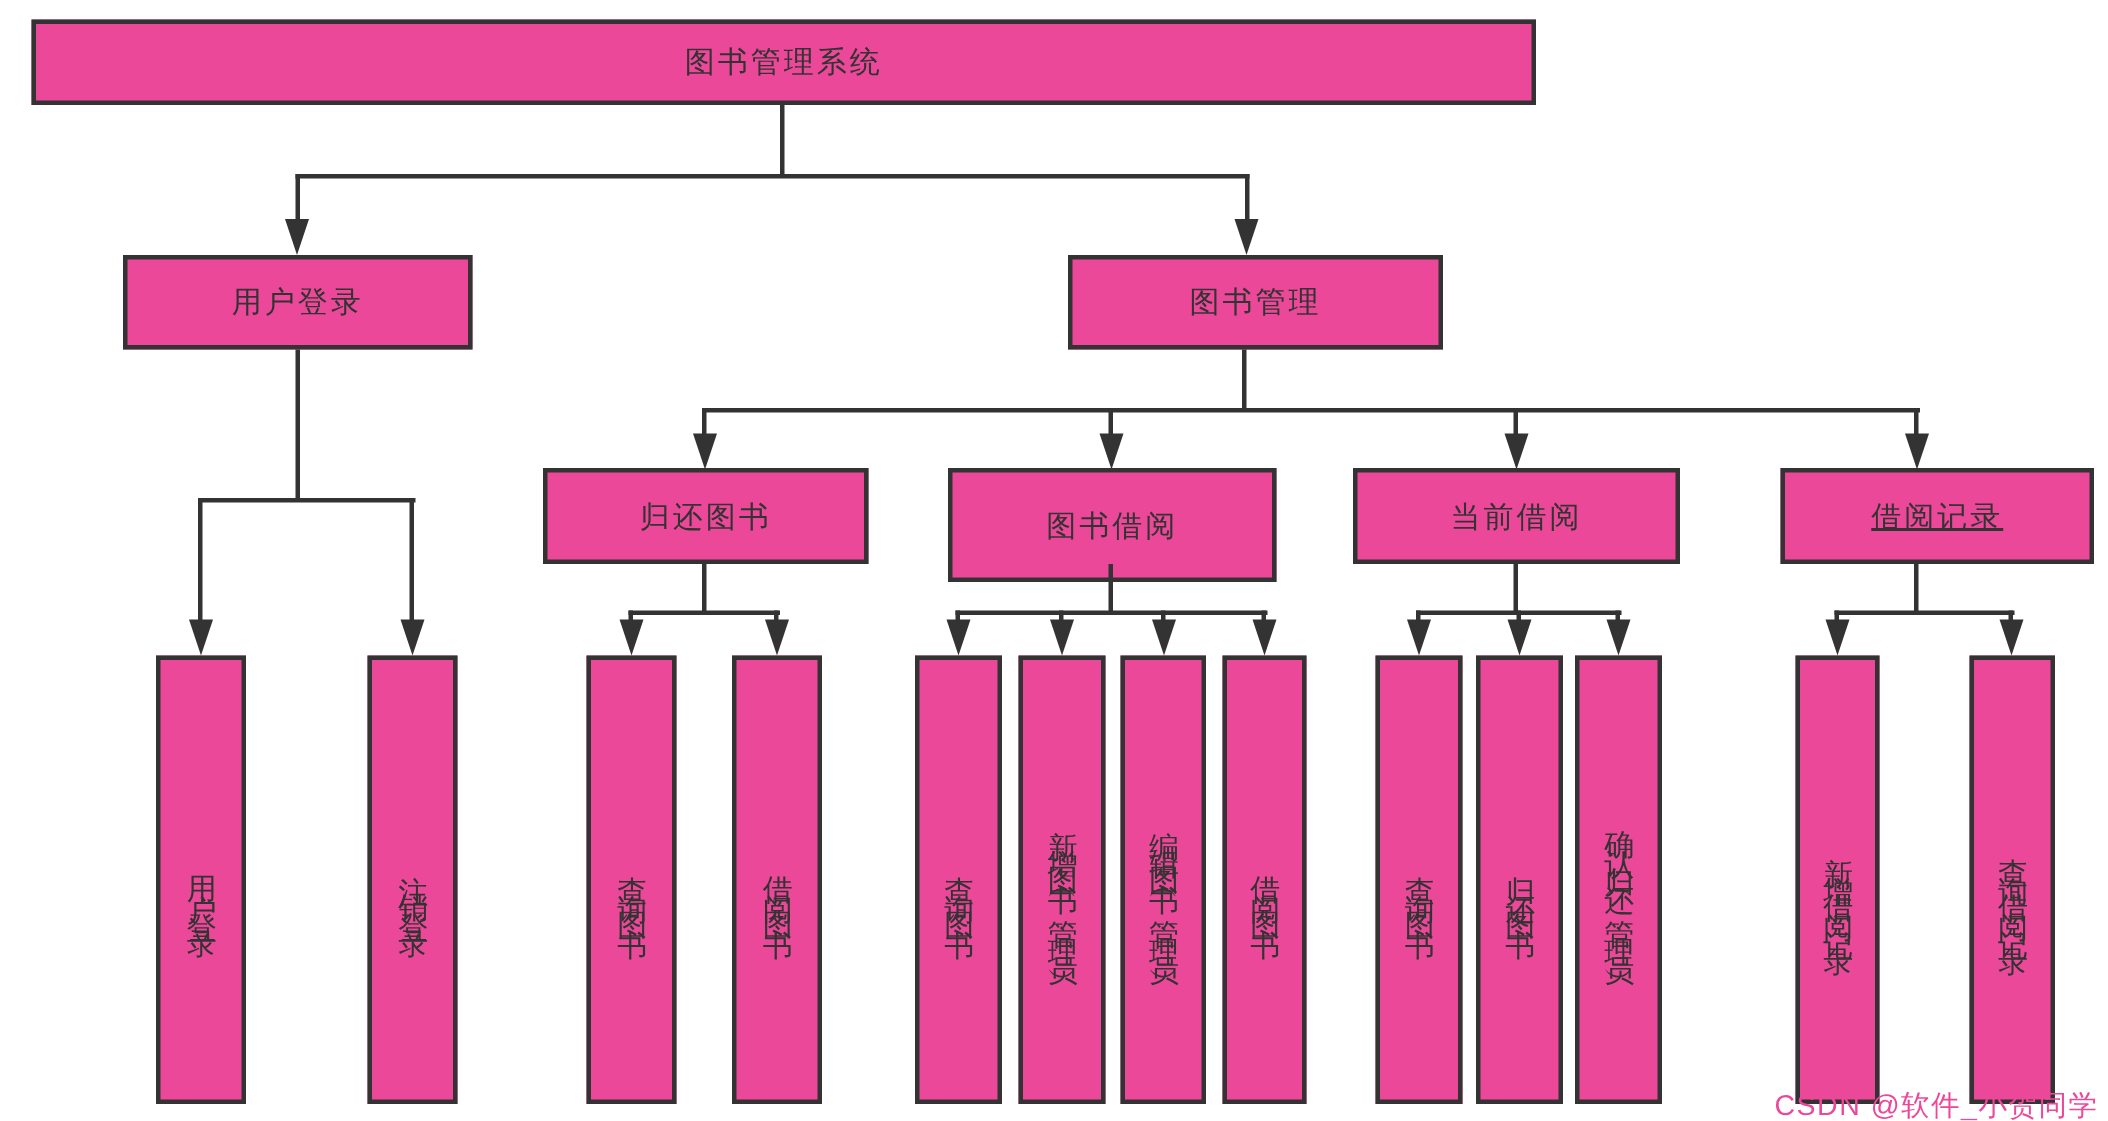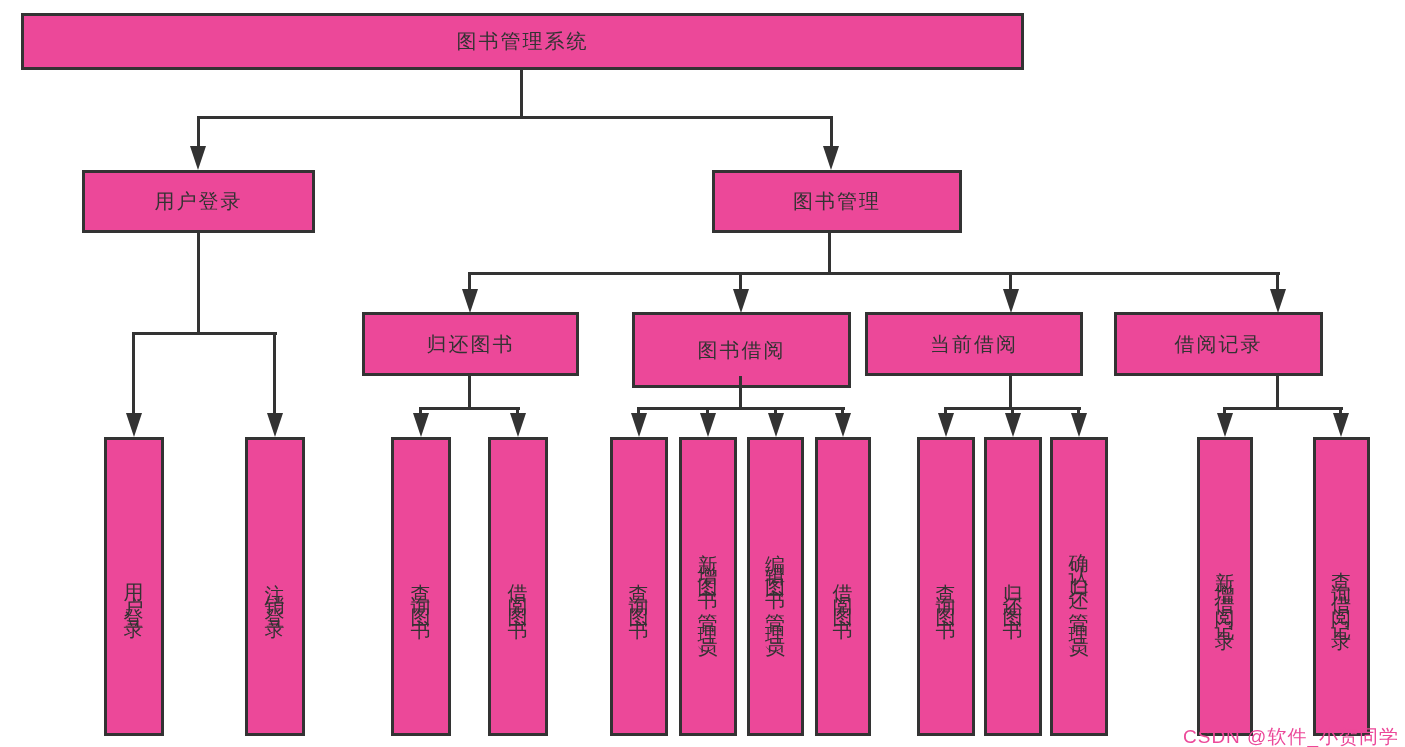--- a/index.html
+++ b/index.html
@@ -40,22 +40,22 @@
 
 <div class="canvas">
 
   <div class="box" style="left:21px; top:13px; width:1003px; height:57px;">图书管理系统</div>
 
   <div class="box" style="left:82px; top:170px; width:233px; height:63px;">用户登录</div>
   <div class="box" style="left:712px; top:170px; width:250px; height:63px;">图书管理</div>
 
   <div class="box" style="left:362px; top:312px; width:217px; height:64px;">归还图书</div>
   <div class="box" style="left:632px; top:312px; width:219px; height:76px;">图书借阅</div>
-  <div class="box" style="left:865px; top:312px; width:218px; height:64px;">当前借阅</div>
-  <div class="box" style="left:1114px; top:312px; width:209px; height:64px;">借阅记录</div>
+  <div class="box" style="left:902px; top:312px; width:218px; height:64px;">当前借阅</div>
+  <div class="box" style="left:1187px; top:312px; width:209px; height:64px;text-decoration:underline;">借阅记录</div>
 
   <div class="box leaf" style="left:104px; top:437px; width:60px; height:299px;">用户登录</div>
   <div class="box leaf" style="left:245px; top:437px; width:60px; height:299px;">注销登录</div>
 
   <div class="box leaf" style="left:391px; top:437px; width:60px; height:299px;">查询图书</div>
   <div class="box leaf" style="left:488px; top:437px; width:60px; height:299px;">借阅图书</div>
 
   <div class="box leaf" style="left:610px; top:437px; width:58px; height:299px;">查询图书</div>
   <div class="box leaf" style="left:679px; top:437px; width:58px; height:299px;">新增图书（管理员）</div>
   <div class="box leaf" style="left:747px; top:437px; width:57px; height:299px;">编辑图书（管理员）</div>

